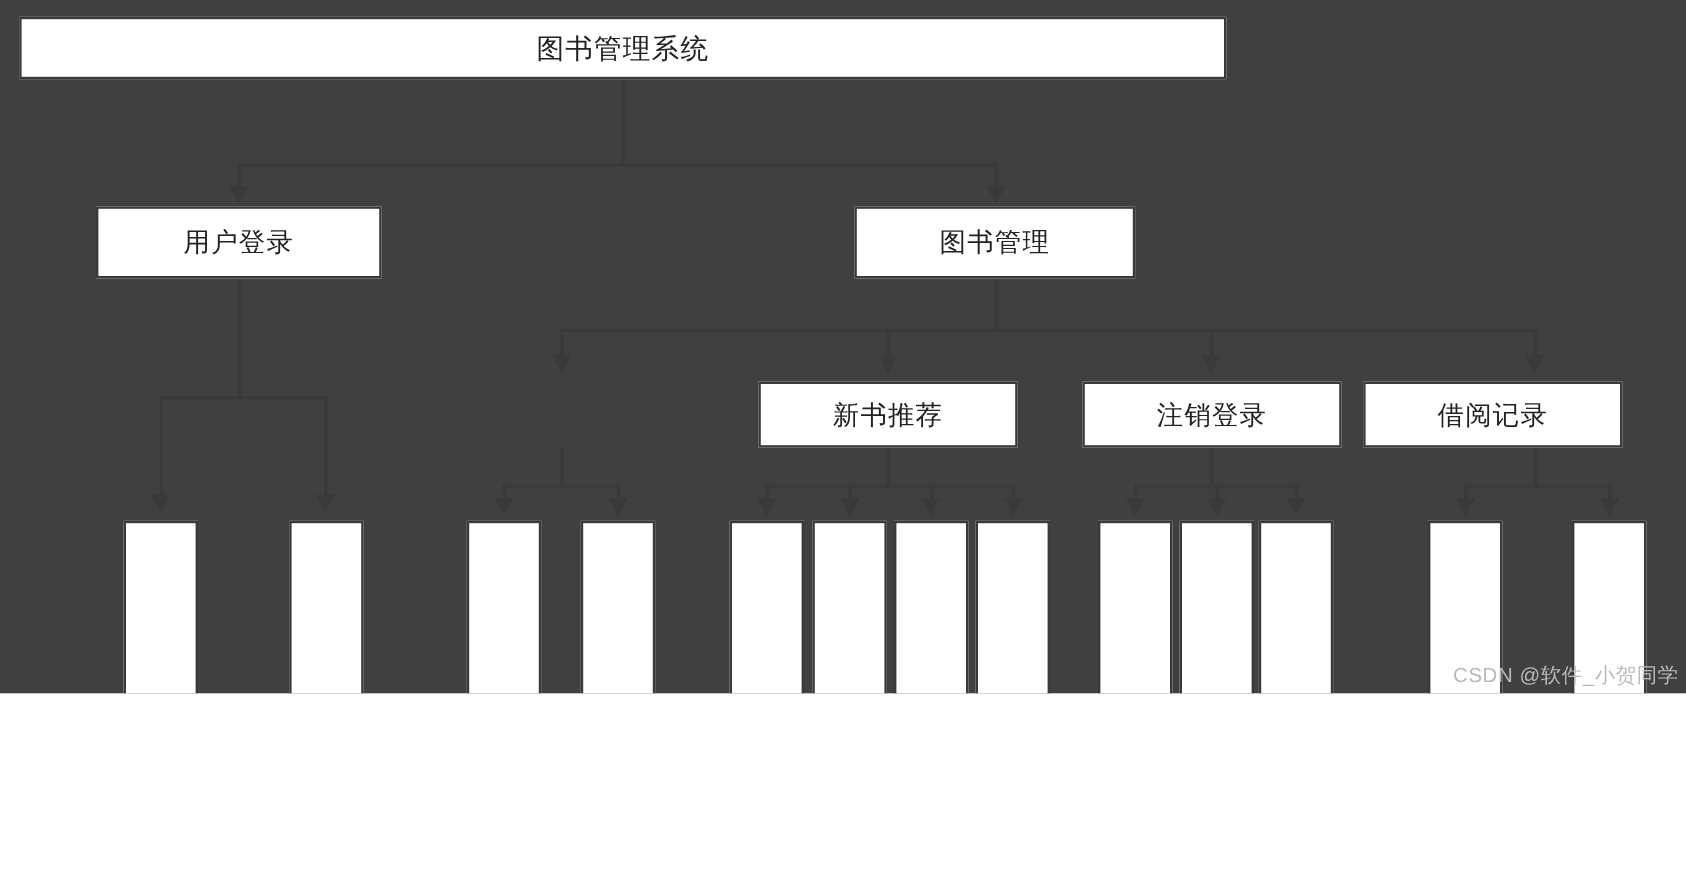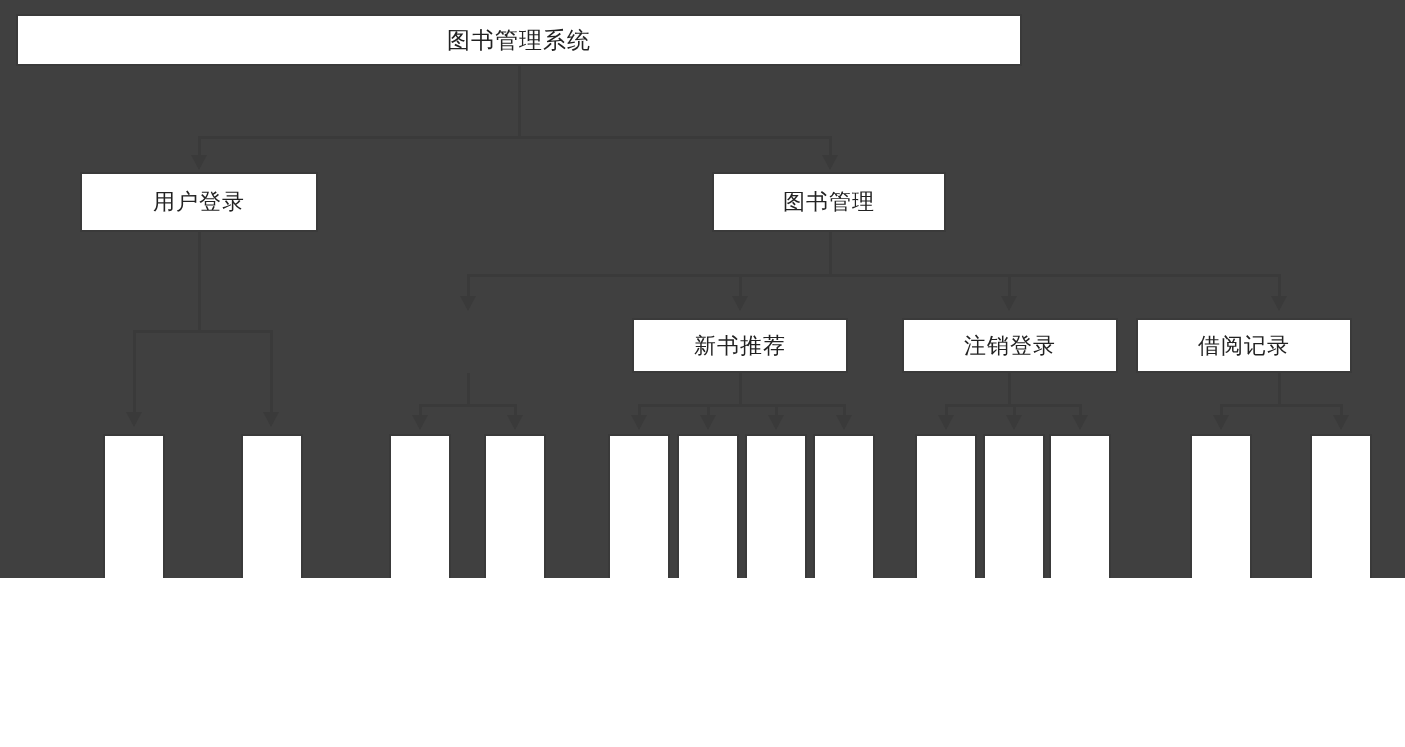--- a/index.html
+++ b/index.html
@@ -207,13 +207,14 @@
   </div>
 
   <div class="node v" style="left:1190px;top:434px;width:62px;height:299px;">
     <span class="vtext">新增借阅记录</span>
   </div>
 
   <div class="node v" style="left:1310px;top:434px;width:62px;height:299px;">
     <span class="vtext">查询借阅记录</span>
   </div>
 
+  <div id="watermark">CSDN @软件_小贺同学</div>
 </div>
 
 </body></html>

